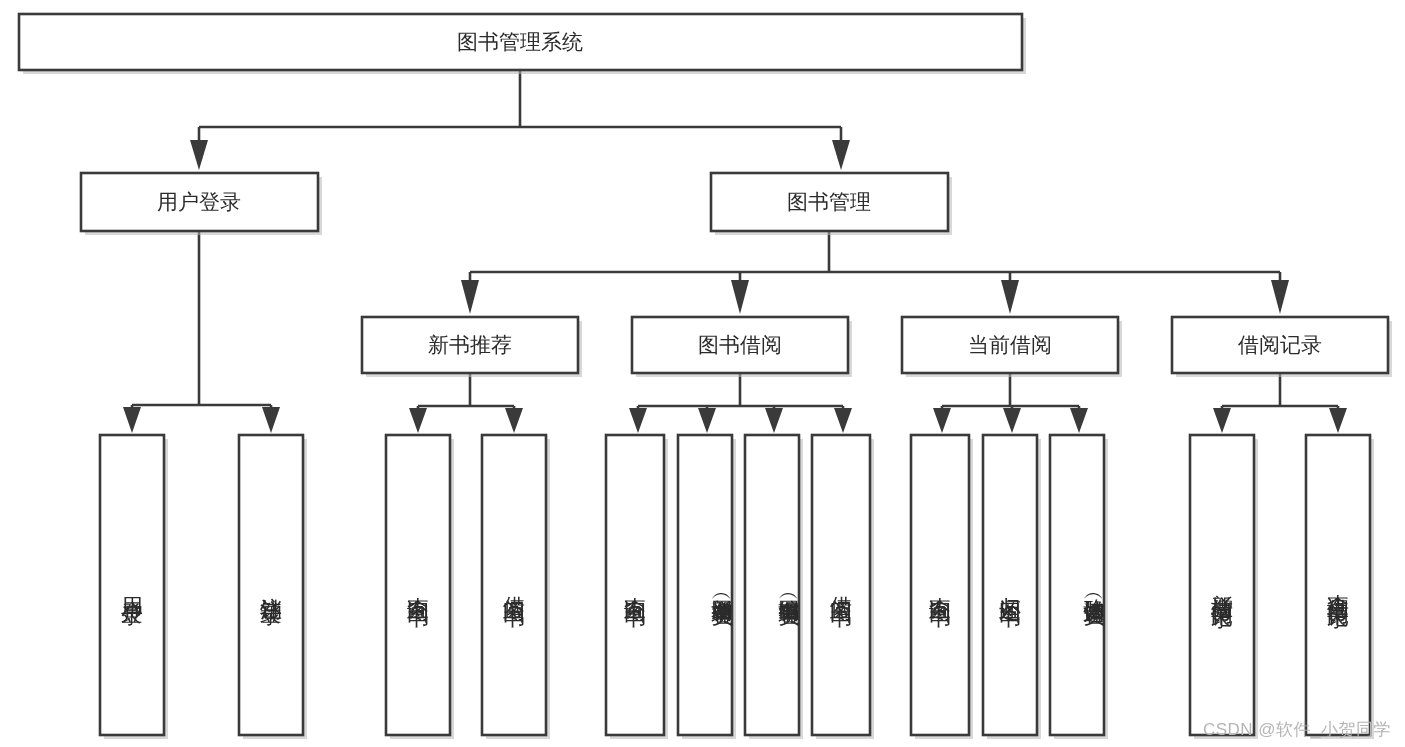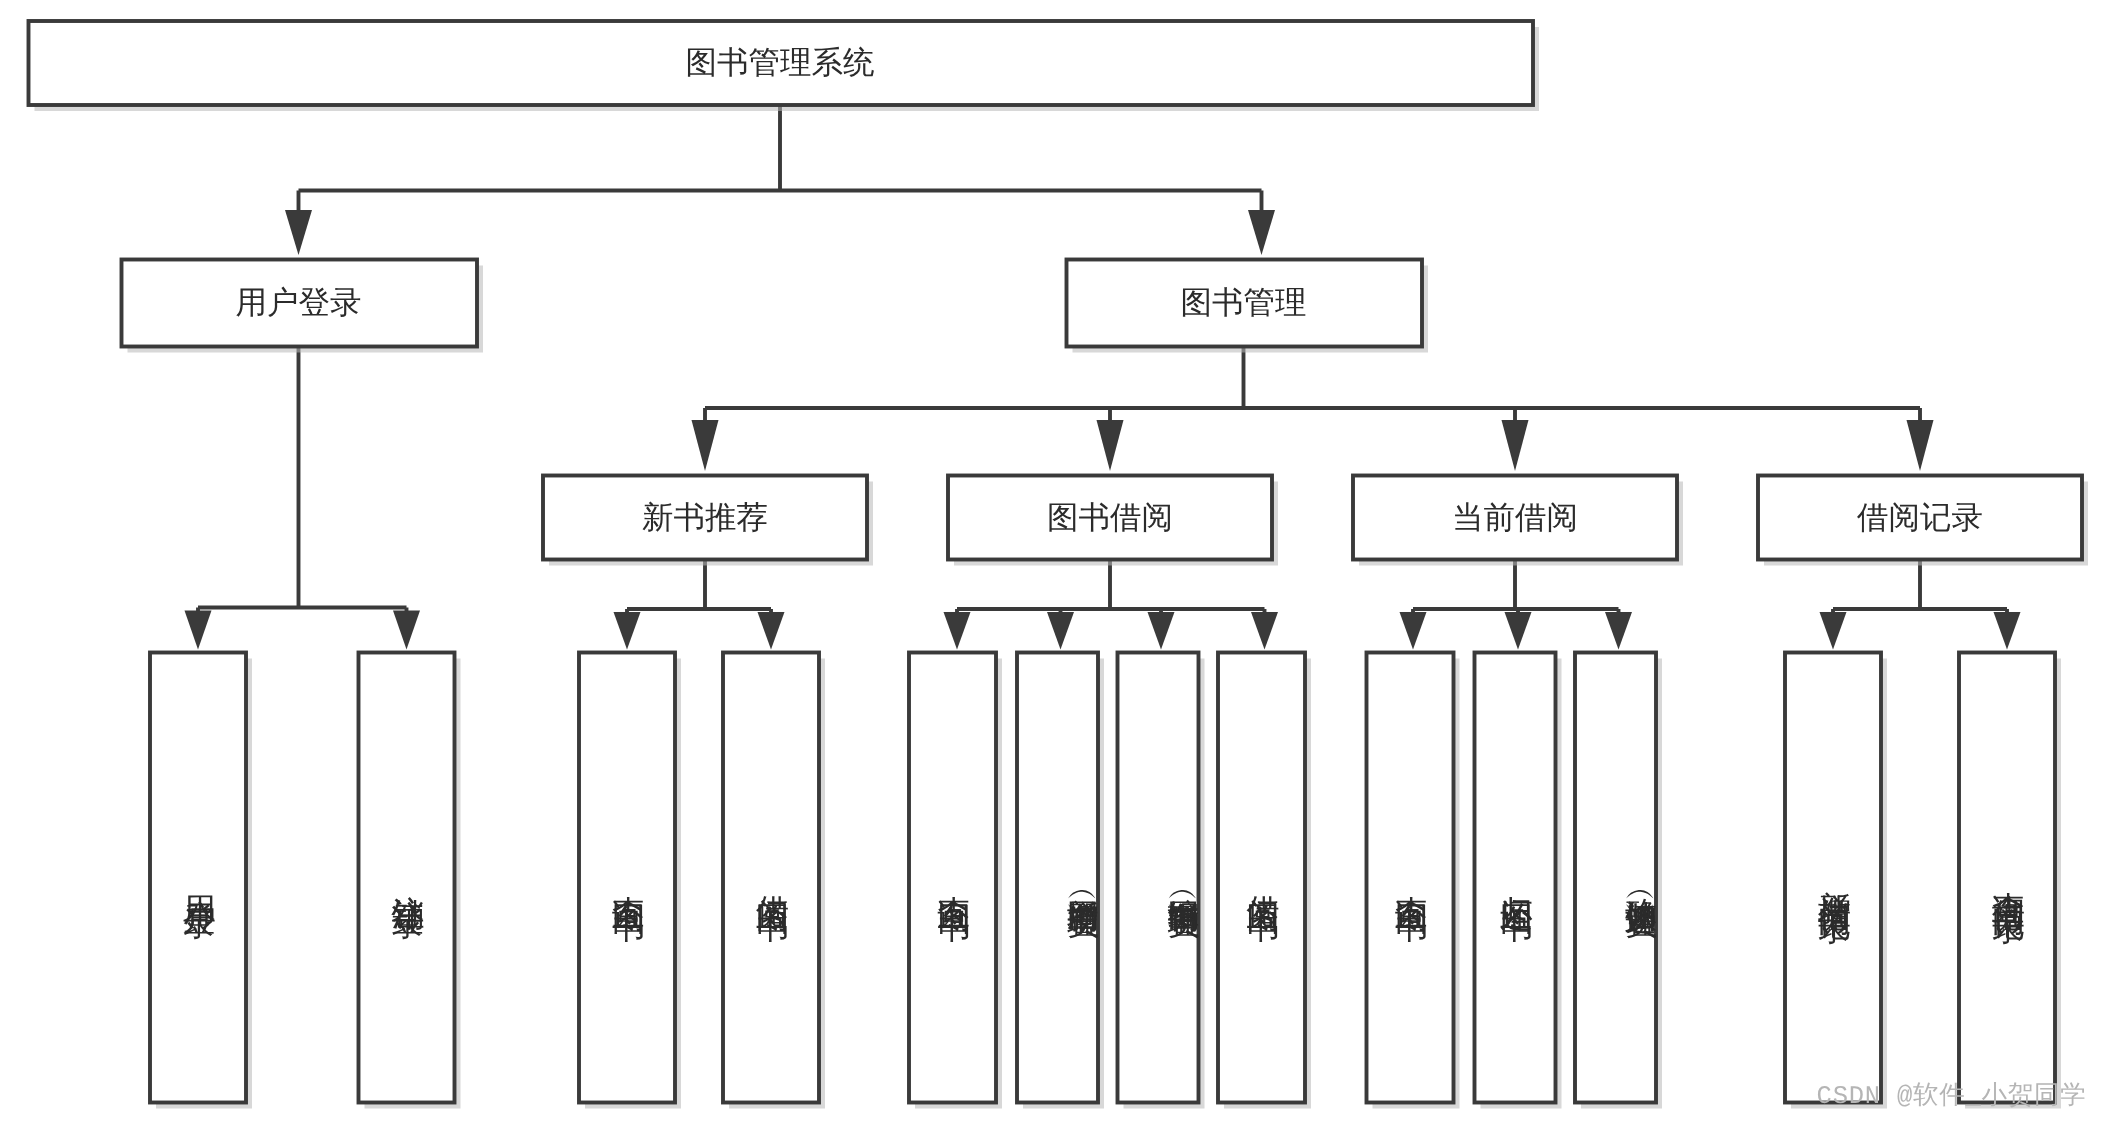--- a/index.html
+++ b/index.html
@@ -60,21 +60,21 @@
     color: #2b2b2b;
     letter-spacing: 3px;
     white-space: nowrap;
     text-align: center;
     pointer-events: none;
   }
   .watermark {
     position: absolute;
     right: 14px;
     bottom: 6px;
-    font-family: Liberation Mono, monospace;
+    font-family: Liberation Sans, sans-serif;
     font-size: 17px;
     color: #b5b5b5;
     letter-spacing: 0.5px;
     white-space: nowrap;
   }
 </style>
 </head>
 <body>
 
 <div id="diagram-root">

